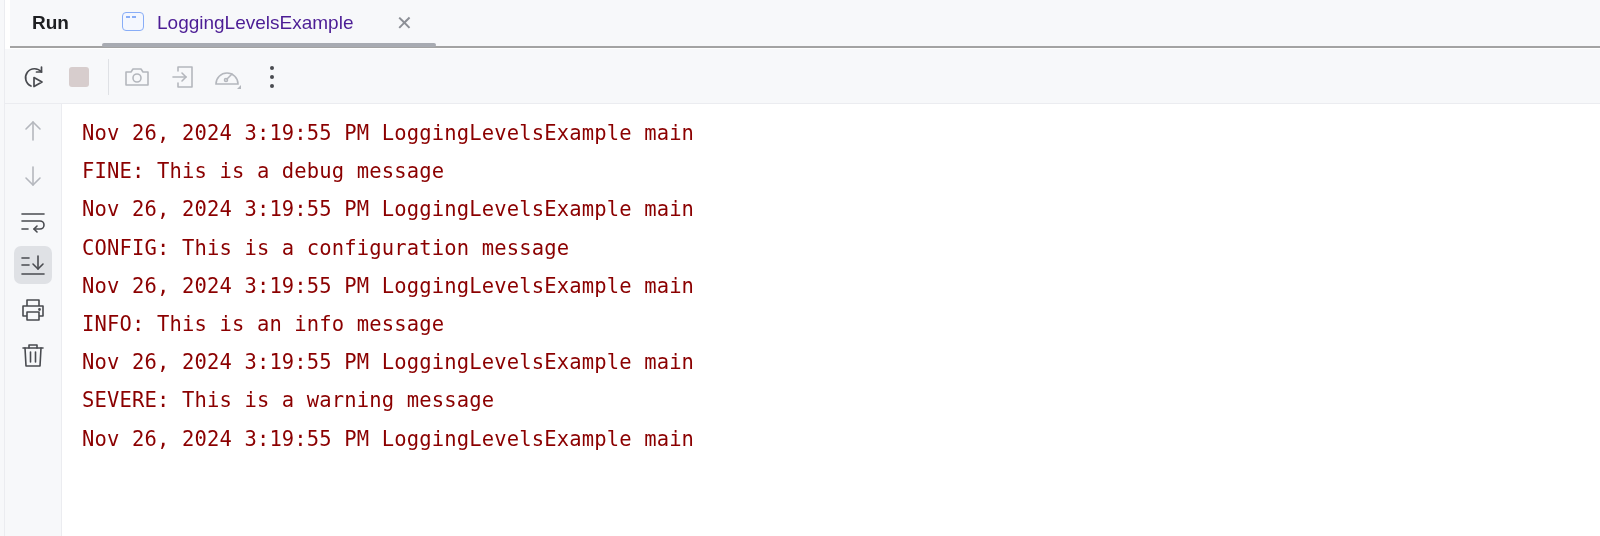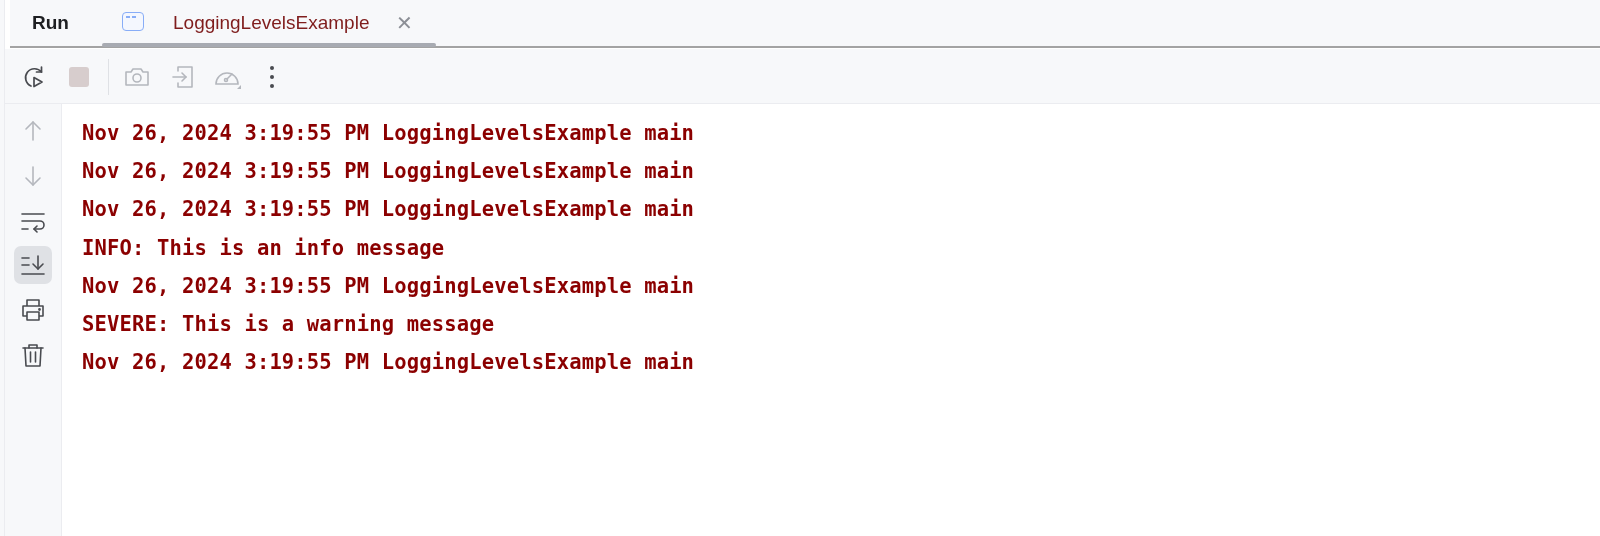--- a/index.html
+++ b/index.html
@@ -7,34 +7,34 @@
   body { font-family: "Liberation Sans", "DejaVu Sans", sans-serif; color: #1e1f22; position: relative; }
 
   .left-edge { position: absolute; left: 0; top: 0; width: 5px; height: 536px; background: #f7f8fa; border-right: 1px solid #ebecf0; }
 
   .tabbar { position: absolute; left: 10px; top: 0; width: 1595px; height: 48px; background: #f7f8fa; border-bottom: 2px solid #a3a3a3; }
   .tab-run { position: absolute; left: 22px; top: 10px; font-size: 19px; font-weight: bold; color: #1e1f22; line-height: 26px; }
   .tab-active { position: absolute; left: 88px; top: 0; width: 336px; height: 48px; }
   .tab-active .tab-icon { position: absolute; left: 24px; top: 12px; width: 22px; height: 19px; border: 1.5px solid #88adf7; border-radius: 4px; background: #f4f7fe; }
   .tab-active .tab-icon::before { content: ""; position: absolute; left: 3px; top: 3px; width: 4px; height: 1.5px; background: #88adf7; }
   .tab-active .tab-icon::after { content: ""; position: absolute; left: 9px; top: 3px; width: 4px; height: 1.5px; background: #88adf7; }
-  .tab-active .tab-label { position: absolute; left: 59px; top: 10px; font-size: 19px; color: #7f1d1d; line-height: 26px; margin-left: 16px; }
+  .tab-active .tab-label { position: absolute; left: 59px; top: 10px; font-size: 19px; color: #4c1d95; line-height: 26px; }
   .tab-active .tab-close { position: absolute; left: 298px; top: 10px; font-size: 20px; color: #8c8f96; line-height: 26px; cursor: pointer; }
   .tab-underline { position: absolute; left: 4px; top: 43px; width: 334px; height: 4px; background: #a8abb2; border-radius: 2px; }
 
   .toolbar { position: absolute; left: 5px; top: 49px; width: 1595px; height: 55px; background: #f7f8fa; border-bottom: 1px solid #ebecf0; }
   .tb-btn { position: absolute; top: 12px; width: 32px; height: 32px; display: flex; align-items: center; justify-content: center; cursor: pointer; }
   .tb-sep { position: absolute; left: 103px; top: 10px; width: 1px; height: 36px; background: #dfe1e5; }
 
   .sidebar { position: absolute; left: 5px; top: 104px; width: 57px; height: 432px; background: #f7f8fa; border-right: 1px solid #ebecf0; }
   .sb-btn { position: absolute; left: 9px; width: 38px; height: 38px; display: flex; align-items: center; justify-content: center; border-radius: 7px; cursor: pointer; }
   .sb-btn.active { background: #dfe1e5; }
 
   .console { position: absolute; left: 63px; top: 104px; right: 0; bottom: 0; background: #ffffff; padding: 10px 0 0 19px; }
-  .console-line { font-family: "DejaVu Sans Mono", "Liberation Mono", monospace; font-size: 20.5px; color: #8b0000; line-height: 38.2px; height: 38.2px; white-space: pre; letter-spacing: 0.15px; font-weight: bold; }
+  .console-line { font-family: "DejaVu Sans Mono", "Liberation Mono", monospace; font-size: 20.5px; color: #8b0000; line-height: 38.2px; height: 38.2px; white-space: pre; letter-spacing: 0.15px; }
 </style>
 </head>
 <body>
 
 <div class="left-edge"></div>
 
 <div class="tabbar">
   <div class="tab-run">Run</div>
   <div class="tab-active">
     <span class="tab-icon"></span>
@@ -132,19 +132,21 @@
       <path d="M9 6 V3 H17 V6"></path>
       <path d="M5 6 L6 24 H20 L21 6"></path>
       <path d="M10.5 10 V20"></path>
       <path d="M15.5 10 V20"></path>
     </svg>
   </div>
 </div>
 
 <div class="console">
   <div class="console-line">Nov 26, 2024 3:19:55 PM LoggingLevelsExample main</div>
+  <div class="console-line">FINE: This is a debug message</div>
   <div class="console-line">Nov 26, 2024 3:19:55 PM LoggingLevelsExample main</div>
+  <div class="console-line">CONFIG: This is a configuration message</div>
   <div class="console-line">Nov 26, 2024 3:19:55 PM LoggingLevelsExample main</div>
   <div class="console-line">INFO: This is an info message</div>
   <div class="console-line">Nov 26, 2024 3:19:55 PM LoggingLevelsExample main</div>
   <div class="console-line">SEVERE: This is a warning message</div>
   <div class="console-line">Nov 26, 2024 3:19:55 PM LoggingLevelsExample main</div>
 </div>
 
 </body></html>

